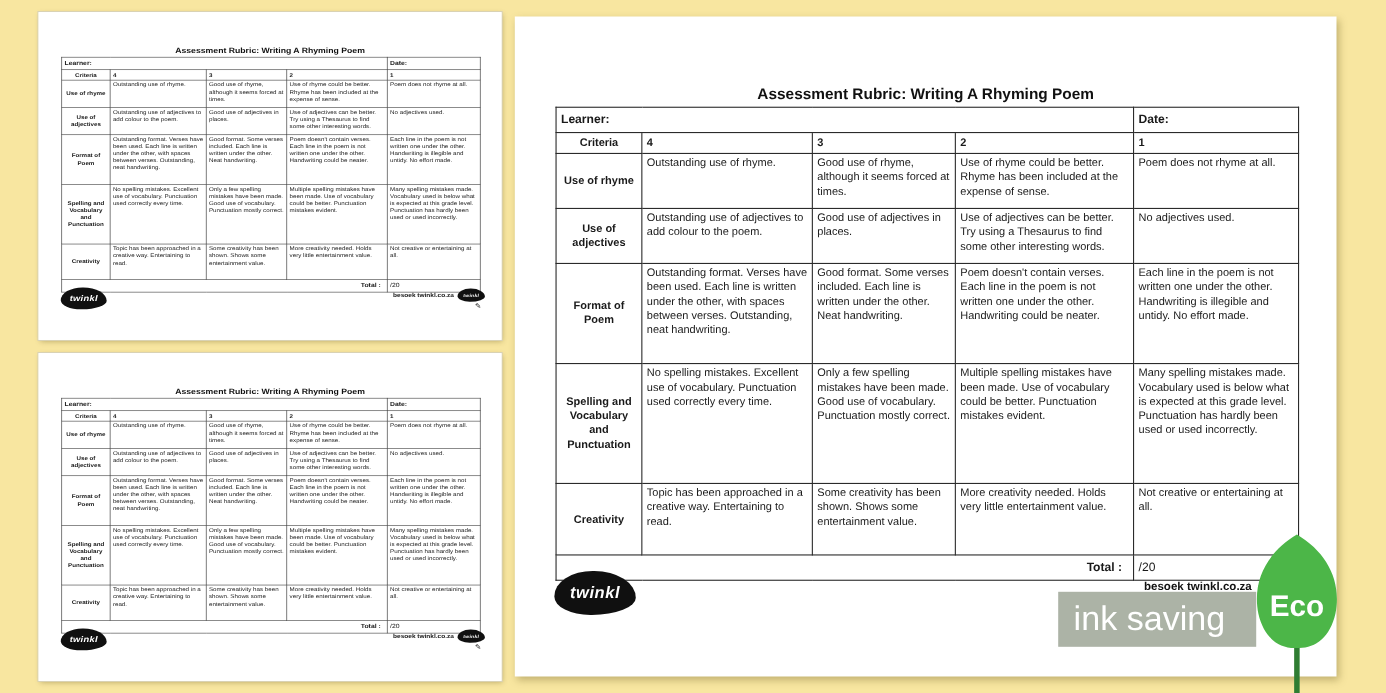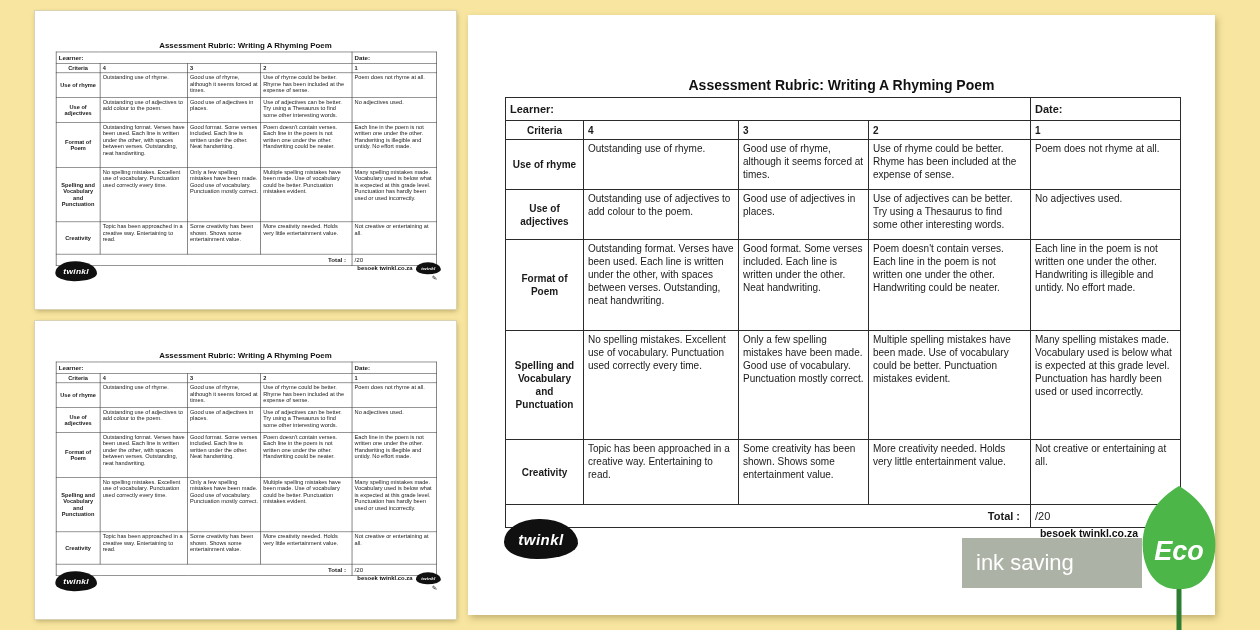--- a/index.html
+++ b/index.html
@@ -42,23 +42,23 @@
     font-size:10.5px;font-weight:bold;color:#111;}
   .pencil{position:absolute;left:704px;top:530px;font-size:12px;color:#111;}
   
   .thumb{position:absolute;left:35px;width:421px;height:298px;background:#fff;
     box-shadow:1px 2px 5px rgba(90,75,20,.4);outline:1px solid #d9d2b4;}
   #thumb1{top:11px}#thumb2{top:321px}
   .thumb-inner{position:relative;width:747px;height:600px;background:#fff;
     transform:scale(0.5636,0.4967);transform-origin:0 0;}
   
   .ink-band{position:absolute;left:962px;top:538px;width:180px;height:50px;
-    background:rgba(112,124,102,.58);color:#fff;font-size:22px;line-height:50px;
+    background:rgba(112,124,102,.58);color:#fff;font-size:31px;line-height:50px;
     padding-left:14px;box-sizing:border-box;font-weight:normal;}
-  .eco{position:absolute;left:1134px;top:484px;width:90px;height:146px;font-style:italic;}
+  .eco{position:absolute;left:1134px;top:484px;width:90px;height:146px;}
   .eco svg{display:block;}
   .eco text{font-family:"Liberation Sans",sans-serif;font-weight:bold;}
 </style>
 </head>
 <body>
 
 <div class="sheet" id="main-sheet">
   <div class="sheet-title">Assessment Rubric: Writing A Rhyming Poem</div>
 
   <table class="rubric">

